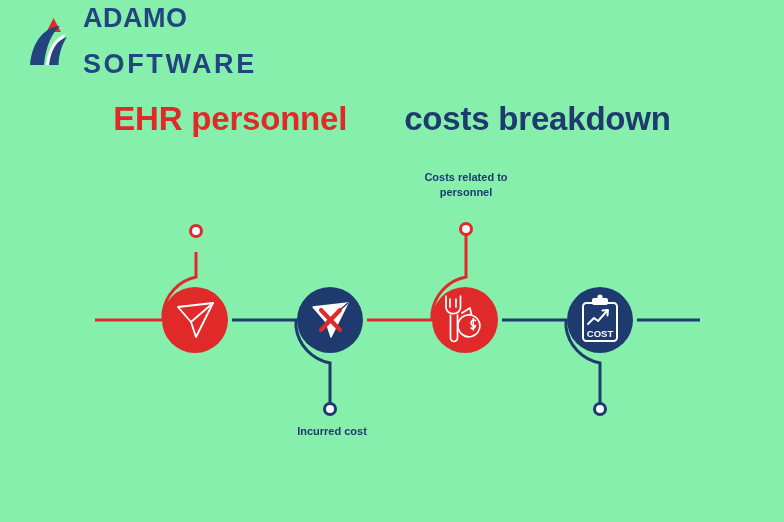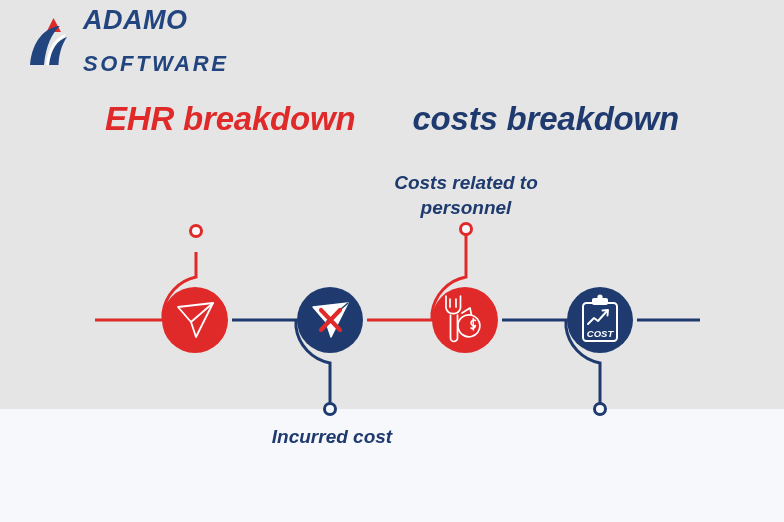--- a/index.html
+++ b/index.html
@@ -11,23 +11,22 @@
     height: 522px;
     background: #f7f8fc;
     font-family: "Liberation Sans", sans-serif;
     overflow: hidden;
     position: relative;
   }
   #stage {
     position: absolute;
     left: 0; top: 0;
     width: 784px;
-    height: 409px;
-    background: #e5e5e5;
-    font-style: italic;
+    height: 522px;
+    background: #86efac;
   }
 
   
   #logo {
     position: absolute;
     left: 28px;
     top: 12px;
     width: 220px;
     height: 58px;
     display: flex;
@@ -45,21 +44,21 @@
     justify-content: center;
     line-height: 1;
   }
   .logo-line1 {
     font-size: 27px;
     font-weight: 700;
     color: #23457f;
     letter-spacing: 0.5px;
   }
   .logo-line2 {
-    font-size: 22px;
+    font-size: 27px;
     font-weight: 700;
     color: #23457f;
     letter-spacing: 2.6px;
     margin-top: 19px;
   }
 
   
   #title {
     position: absolute;
     left: 0;
@@ -80,21 +79,21 @@
     left: 0;
     top: 0;
     width: 784px;
     height: 522px;
   }
 
   
   .node-label {
     position: absolute;
     color: #1e3a6e;
-    font-size: 19px;
+    font-size: 11px;
     font-weight: 700;
     text-align: center;
     line-height: 1.32;
     white-space: pre-line;
   }
   #label-direct   { left: 115px; top: 188px; width: 170px; }
   #label-personnel{ left: 381px; top: 170px; width: 170px; }
   #label-indirect { left: 247px; top: 424px; width: 170px; }
   #label-incurred { left: 522px; top: 424px; width: 170px; }
 </style>
@@ -110,21 +109,21 @@
       <path d="M18 50 C20 33, 27 22, 38 19 C32 27, 29 37, 28 50 Z" fill="#ffffff"></path>
       <path d="M21 50 C23 34, 29 25, 39 22 C33.5 30, 31 39, 30.5 50 Z" fill="#23457f"></path>
     </svg>
     <div id="logo-words">
       <span class="logo-line1">ADAMO</span>
       <span class="logo-line2">SOFTWARE</span>
     </div>
   </div>
 
   <div id="title">
-    <span class="t-red">EHR breakdown</span>
+    <span class="t-red">EHR personnel</span>
     <span class="t-navy">costs breakdown</span>
   </div>
 
   <svg id="diagram" viewBox="0 0 784 522">
 
     <path d="M95 320 L163 320 L163 313 A 42 42 0 0 1 196 277 L196 252" fill="none" stroke="#e02a2a" stroke-width="3"></path>
 
     <path d="M232 320 L296 320 L296 327 A 42 42 0 0 0 330 363 L330 405" fill="none" stroke="#1e3a6e" stroke-width="3"></path>
 
     <path d="M367 320 L432 320 L432 313 A 42 42 0 0 1 466 277 L466 234" fill="none" stroke="#e02a2a" stroke-width="3"></path>

